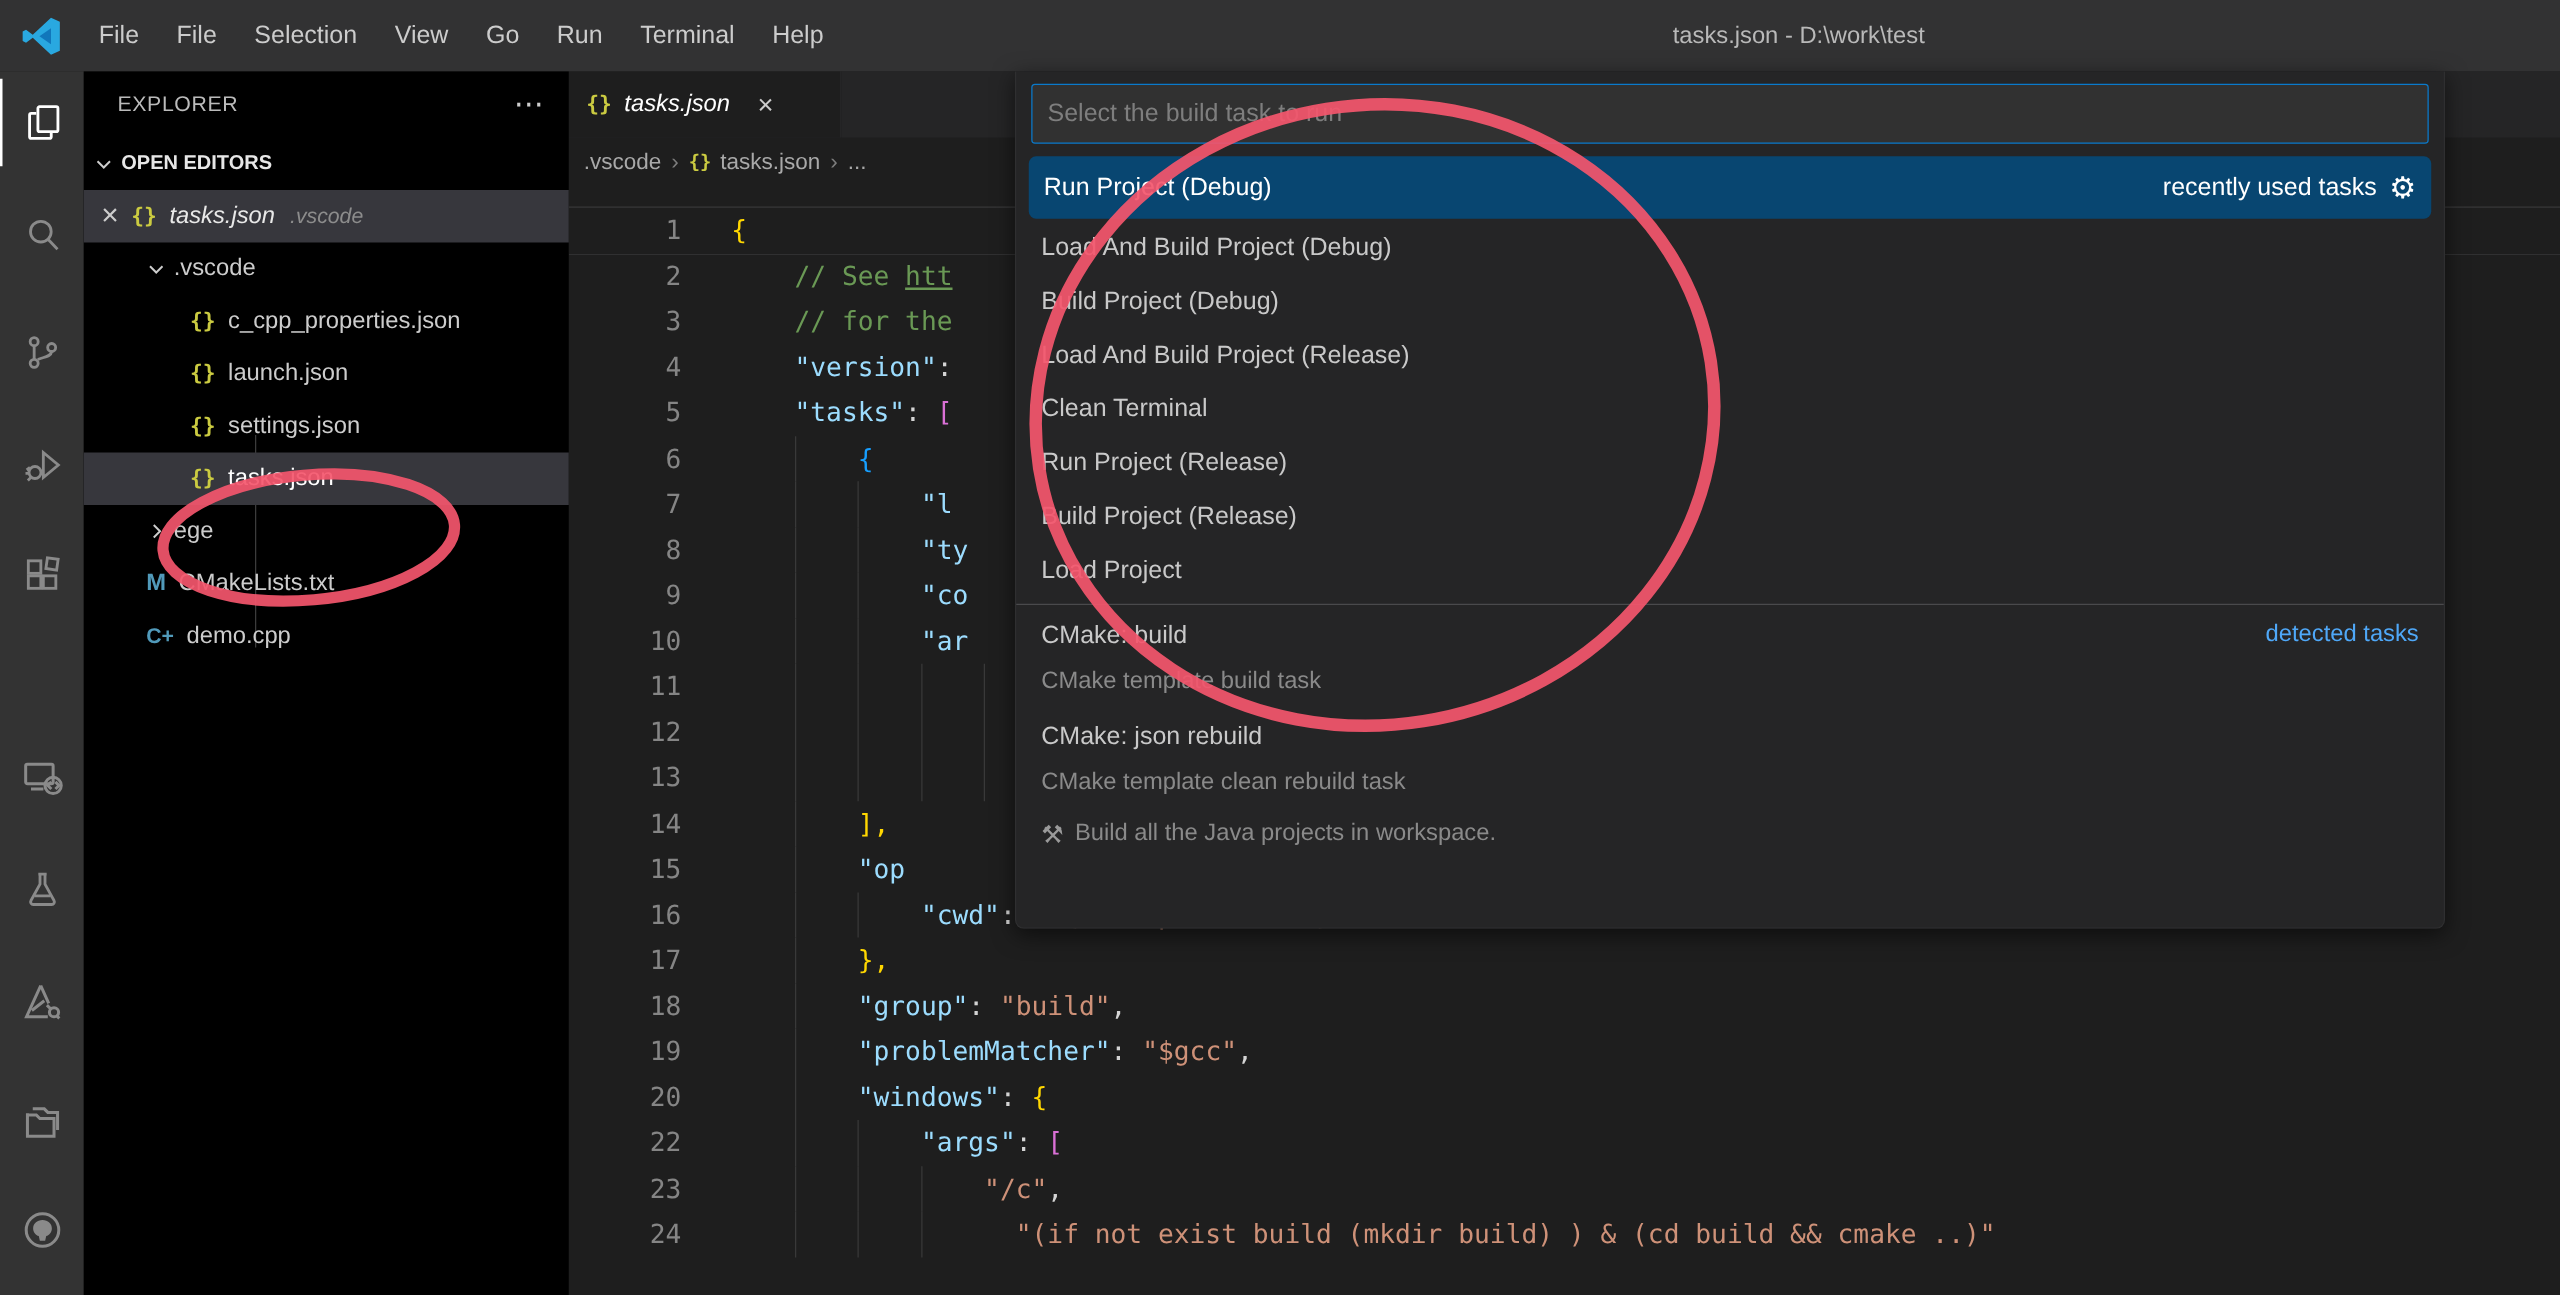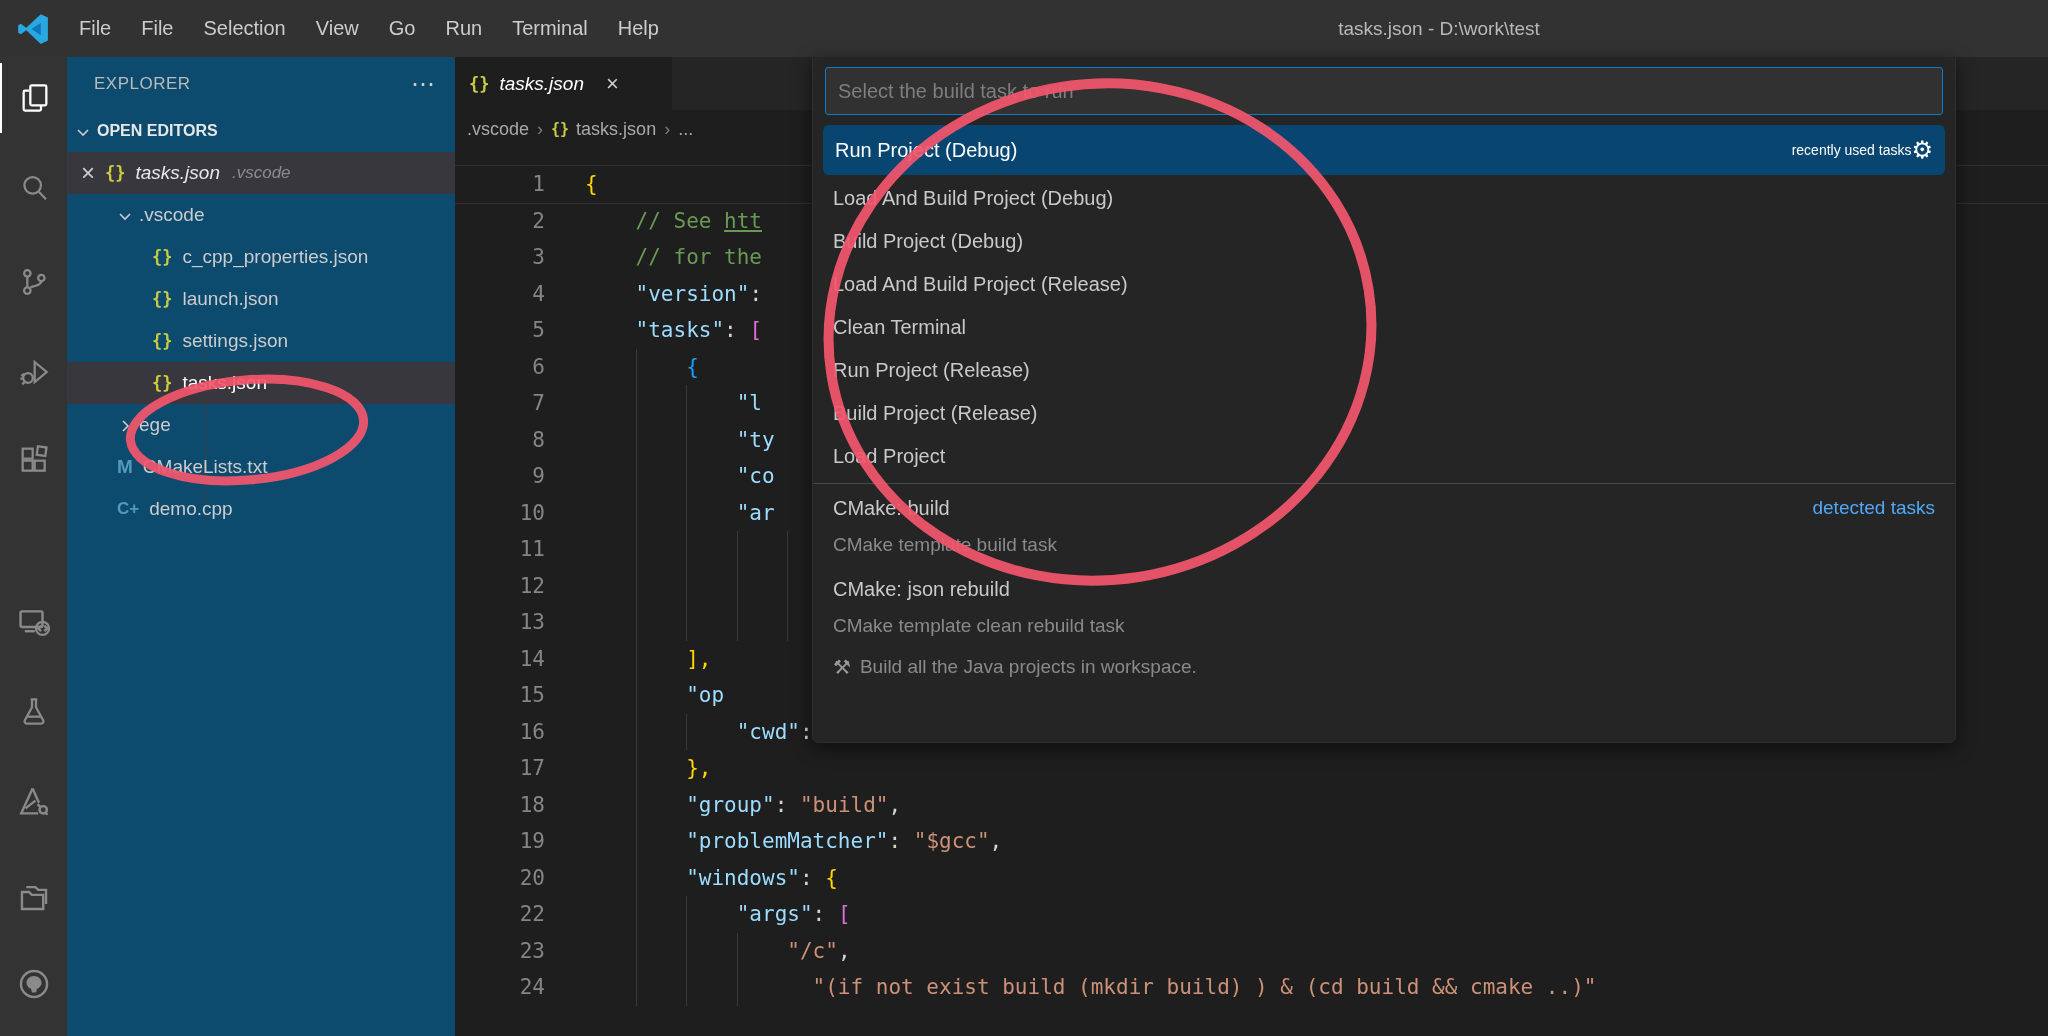--- a/index.html
+++ b/index.html
@@ -21,21 +21,21 @@
                  background:#333333; z-index:4; }
   .ab-item { position:absolute; left:0; width:67px; height:70px; display:flex;
              align-items:center; justify-content:center; }
   .ab-item svg { stroke:#8a8a8a; fill:none; stroke-width:1.7; }
   .ab-item.active { border-left:2px solid #ffffff; }
   .ab-item.active svg { stroke:#ffffff; }
   .ab-fill { fill:#8a8a8a; stroke:none !important; }
 
   
   .sidebar { position:absolute; left:67px; top:57px; width:388px; height:979px;
-             background:#0c4a6e; color:#cccccc; z-index:4; }
+             background:#000000; color:#cccccc; z-index:4; }
   .sb-header { height:53px; display:flex; align-items:center; padding:0 18px 0 27px;
                font-size:17px; letter-spacing:.5px; color:#bbbbbb; }
   .sb-header .spacer { flex:1; }
   .sb-ellipsis { color:#cccccc; font-size:24px; letter-spacing:2px; cursor:pointer; }
   .sb-row { height:42px; display:flex; align-items:center; font-size:19px;
             white-space:nowrap; cursor:pointer; position:relative; }
   .sb-row.selected { background:#37373d; }
   .sec-head { font-weight:bold; font-size:16px; color:#e7e7e7; }
   .chev { width:16px; height:16px; margin:0 6px 0 8px; flex:0 0 auto; }
   .chev svg { stroke:#cccccc; stroke-width:1.6; fill:none; }
@@ -78,21 +78,21 @@
   .qp-inputwrap { padding:10px 12px 8px 12px; }
   .qp-input { width:100%; height:48px; background:#313131; border:1.5px solid #0a7acb;
               border-radius:3px; color:#cccccc; font-size:20px; padding:0 12px;
               font-family:"Liberation Sans",sans-serif; outline:none; }
   .qp-input::placeholder { color:#7e7e7e; }
   .qrow { height:43px; display:flex; align-items:center; padding:0 20px; font-size:20px;
           color:#c9c9c9; cursor:pointer; }
   .qrow.sel { background:#084671; color:#ffffff; height:50px; margin:2px 10px 2px 10px;
               border-radius:6px; padding:0 12px; }
   .q-label { flex:1; }
-  .q-group { font-size:14px; color:#ffffff; margin-right:0; }
+  .q-group { font-size:20px; color:#ffffff; margin-right:10px; }
   .q-gear { font-size:24px; color:#ffffff; cursor:pointer; font-family:"DejaVu Sans",sans-serif; }
   .q-detected { font-size:19px; color:#4fa8f8; cursor:pointer; }
   .q-sep { height:1px; background:#4a4a4c; margin:5px 0 4px 0; }
   .q-main { height:40px; display:flex; align-items:center; padding:0 20px; font-size:20px; color:#c9c9c9; cursor:pointer; }
   .q-desc { height:34px; display:flex; align-items:center; padding:0 20px; font-size:19px; color:#8a8a8a; cursor:pointer; }
   .q-desc .tools { margin-right:9px; font-size:20px; color:#9a9a9a; font-family:"DejaVu Sans",sans-serif; }
   .q-gap { height:7px; }
 
   
   .annot { position:absolute; left:0; top:0; width:2048px; height:1036px; z-index:40; pointer-events:none; }

